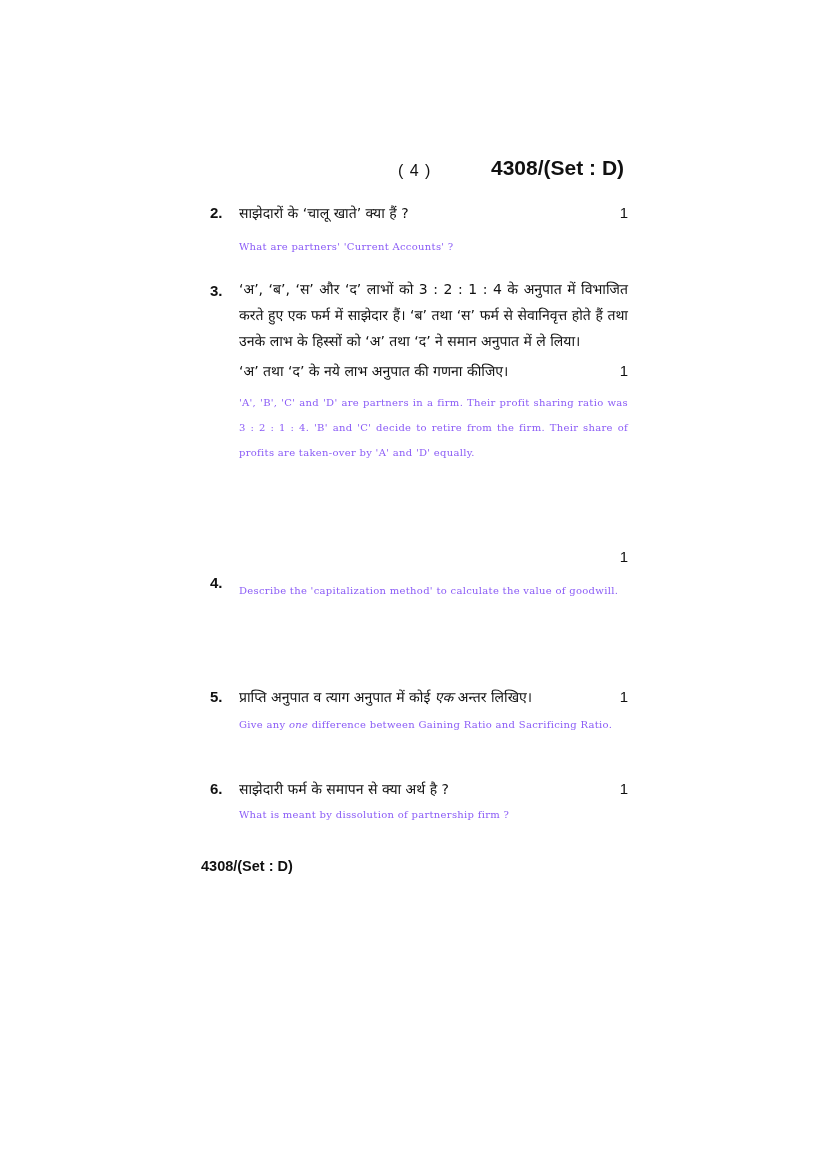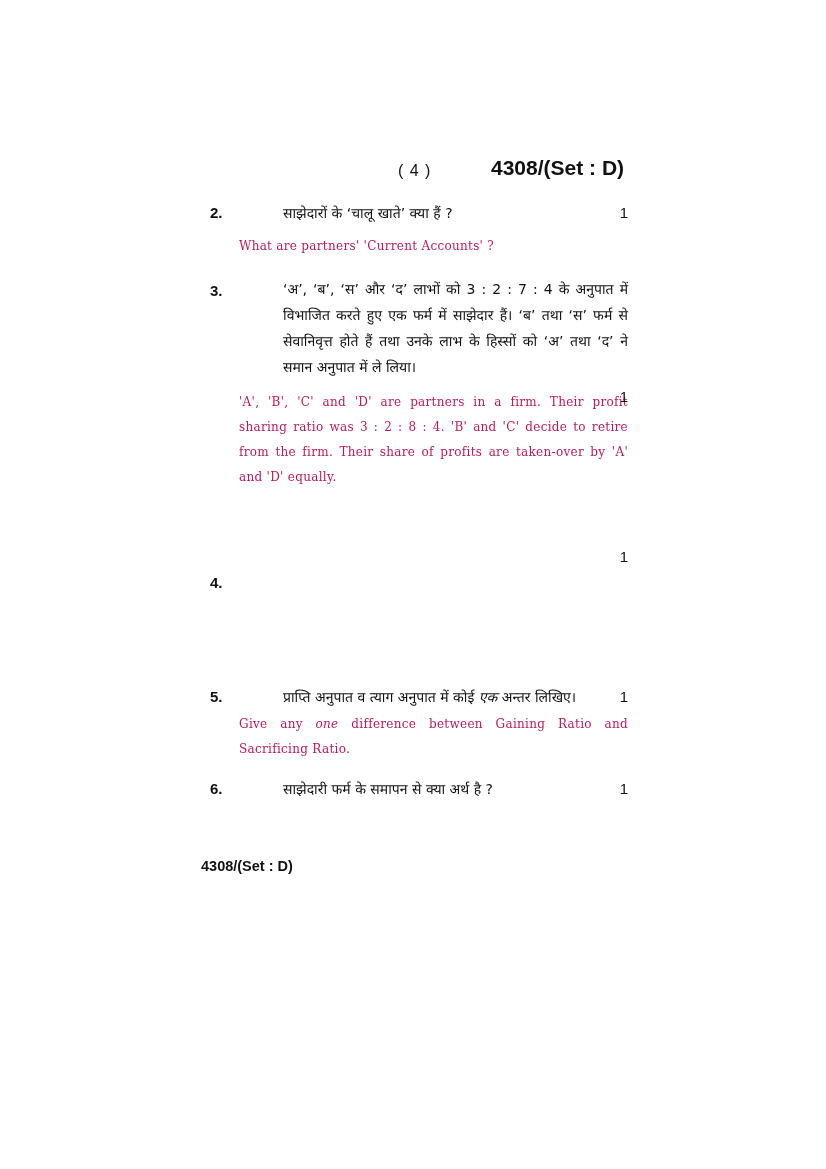--- a/index.html
+++ b/index.html
@@ -18,25 +18,25 @@
       font-family: "Liberation Sans", sans-serif; font-weight: bold; font-size: 21px;
     }
     .question { position: absolute; left: 210px; width: 418px; }
     .qnum {
       position: absolute; left: 0; top: 0;
       font-family: "Liberation Sans", sans-serif; font-weight: bold; font-size: 15px;
     }
     .qbody { margin-left: 29px; }
     .hi {
       font-family: "DejaVu Sans", sans-serif; font-size: 14px; line-height: 26px;
-      text-align: justify; position: relative; margin-left: 44px;
+      text-align: justify; position: relative;
     }
     .en {
-      font-family: "DejaVu Serif", serif; font-size: 12px; line-height: 25px;
-      text-align: justify; letter-spacing: 0.3px; color: #be185d;
+      font-family: "DejaVu Serif", serif; font-size: 10px; line-height: 25px;
+      text-align: justify; letter-spacing: 0.3px; color: #8b5cf6;
     }
     .marks {
       position: absolute; right: 0;
       font-family: "Liberation Sans", sans-serif; font-size: 15px;
     }
     .block { position: relative; }
     .gap-s { height: 8px; }
     .footer-code {
       position: absolute; left: 201px; top: 858px;
       font-family: "Liberation Sans", sans-serif; font-weight: bold; font-size: 14.5px;
@@ -59,38 +59,40 @@
       <span class="marks" style="top:0;">1</span>
     </div>
     <div class="gap-s"></div>
     <div class="en">What are partners' 'Current Accounts' ?</div>
   </div>
 </div>
 
 <div class="question" style="top:276px;">
   <span class="qnum" style="top:6px;">3.</span>
   <div class="qbody">
-    <div class="hi">‘अ’, ‘ब’, ‘स’ और ‘द’ लाभों को 3 : 2 : 7 : 4 के अनुपात में विभाजित करते हुए एक फर्म में साझेदार हैं। ‘ब’ तथा ‘स’ फर्म से सेवानिवृत्त होते हैं तथा उनके लाभ के हिस्सों को ‘अ’ तथा ‘द’ ने समान अनुपात में ले लिया।</div>
+    <div class="hi">‘अ’, ‘ब’, ‘स’ और ‘द’ लाभों को 3 : 2 : 1 : 4 के अनुपात में विभाजित करते हुए एक फर्म में साझेदार हैं। ‘ब’ तथा ‘स’ फर्म से सेवानिवृत्त होते हैं तथा उनके लाभ के हिस्सों को ‘अ’ तथा ‘द’ ने समान अनुपात में ले लिया।</div>
     <div style="height:4px;"></div>
     <div class="hi block">
+      <span>‘अ’ तथा ‘द’ के नये लाभ अनुपात की गणना कीजिए।</span>
       <span class="marks" style="top:0;">1</span>
     </div>
     <div style="height:6px;"></div>
-    <div class="en">'A', 'B', 'C' and 'D' are partners in a firm. Their profit sharing ratio was 3 : 2 : 8 : 4. 'B' and 'C' decide to retire from the firm. Their share of profits are taken-over by 'A' and 'D' equally.</div>
+    <div class="en">'A', 'B', 'C' and 'D' are partners in a firm. Their profit sharing ratio was 3 : 2 : 1 : 4. 'B' and 'C' decide to retire from the firm. Their share of profits are taken-over by 'A' and 'D' equally.</div>
     <div class="gap-s"></div>
   </div>
 </div>
 
 <div class="question" style="top:570px;">
   <span class="qnum" style="top:4px;">4.</span>
   <div class="qbody">
     <div class="hi block">
       <span class="marks" style="bottom:0;">1</span>
     </div>
     <div class="gap-s"></div>
+    <div class="en">Describe the 'capitalization method' to calculate the value of goodwill.</div>
   </div>
 </div>
 
 <div class="question" style="top:684px;">
   <span class="qnum" style="top:4px;">5.</span>
   <div class="qbody">
     <div class="hi block">
       <span>प्राप्ति अनुपात व त्याग अनुपात में कोई </span><span class="bi">एक</span><span> अन्तर लिखिए।</span>
       <span class="marks" style="top:0;">1</span>
     </div>
@@ -102,16 +104,17 @@
 </div>
 
 <div class="question" style="top:776px;">
   <span class="qnum" style="top:4px;">6.</span>
   <div class="qbody">
     <div class="hi block">
       <span>साझेदारी फर्म के समापन से क्या अर्थ है ?</span>
       <span class="marks" style="top:0;">1</span>
     </div>
     <div class="gap-s" style="height:2px;"></div>
+    <div class="en" style="line-height:22px;">What is meant by dissolution of partnership firm ?</div>
   </div>
 </div>
 
 <div class="footer-code">4308/(Set : D)</div>
 
 </body></html>

